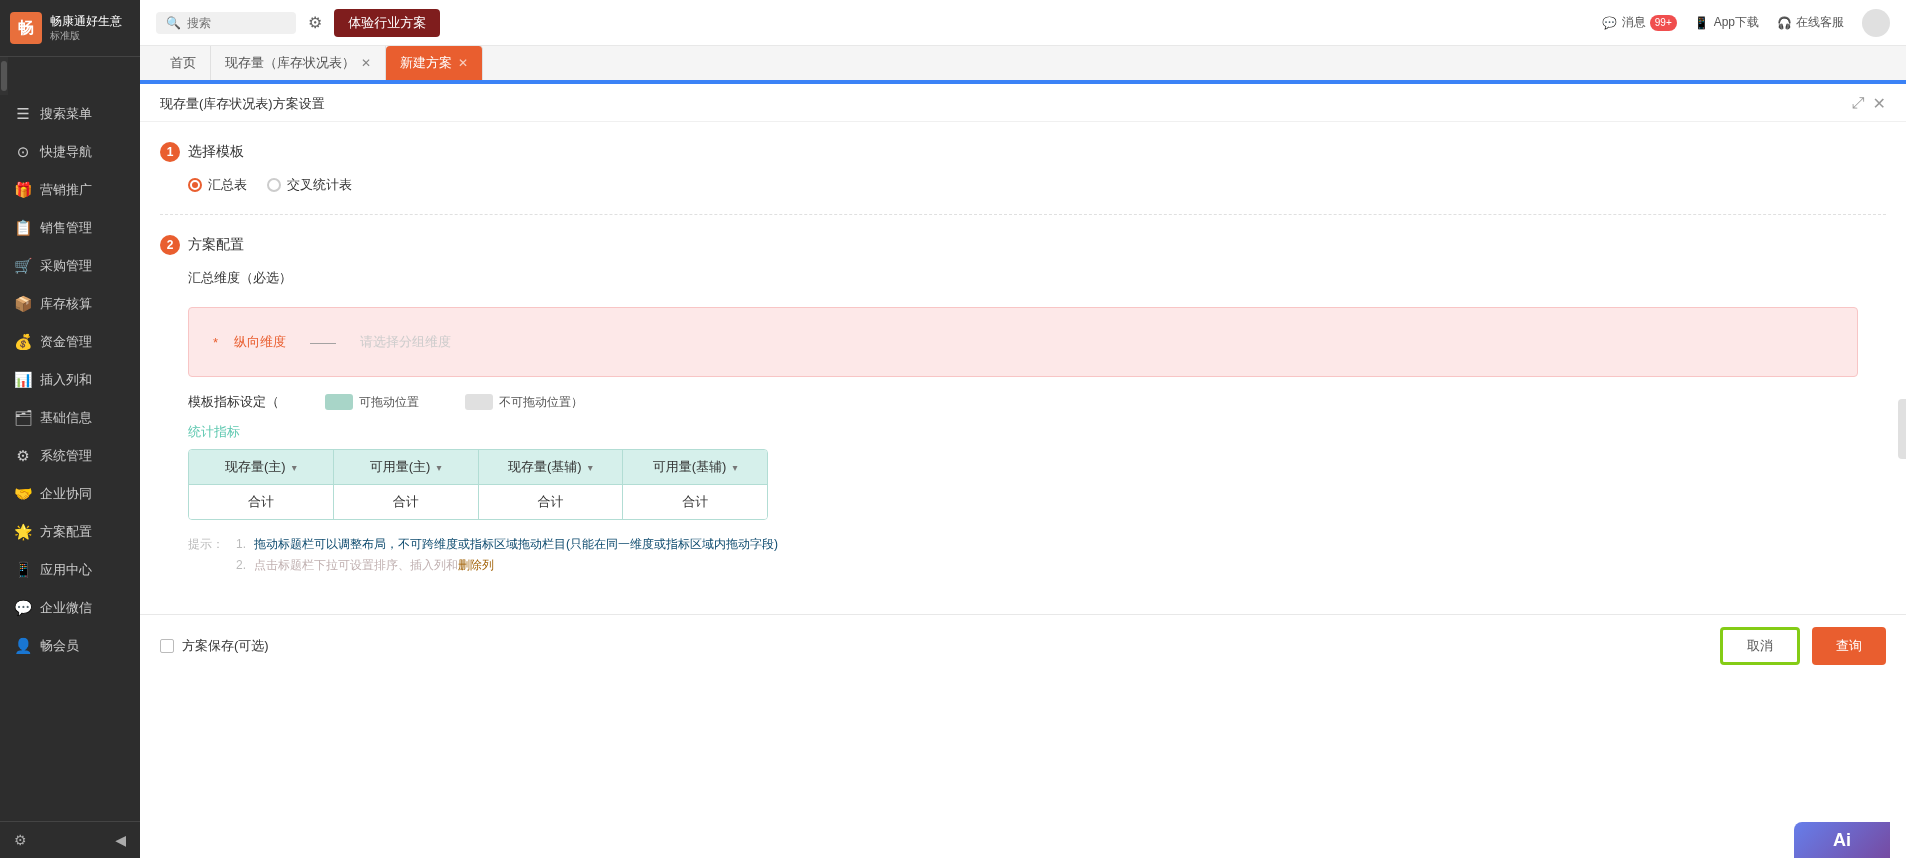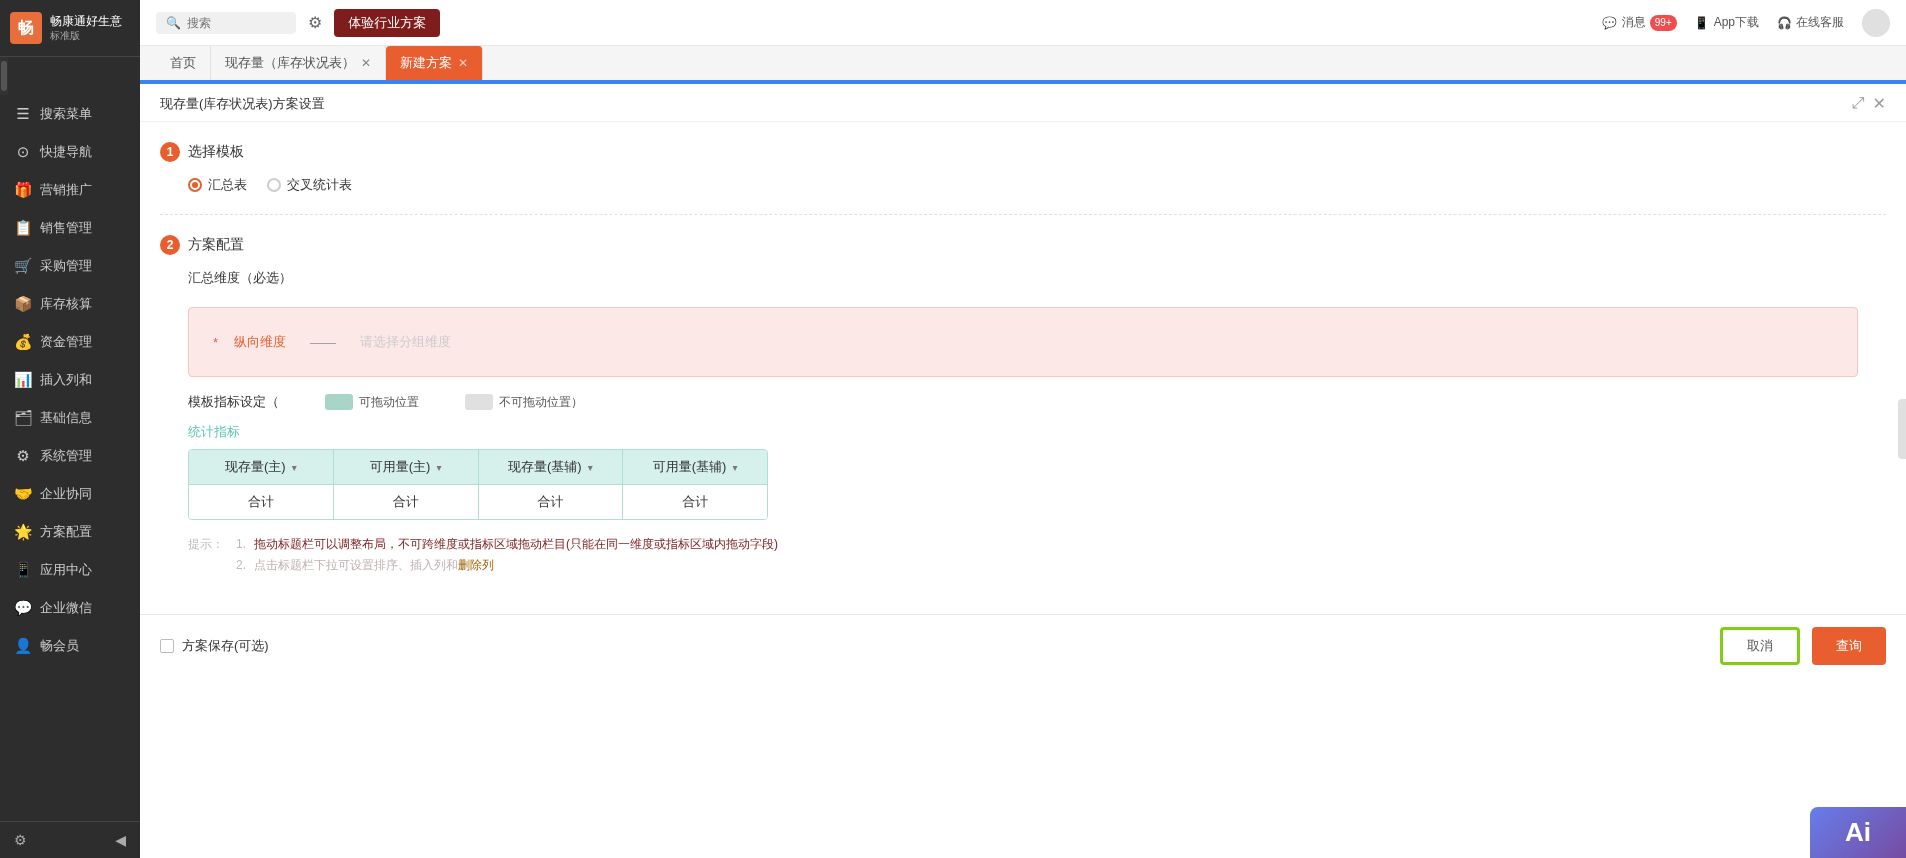--- a/index.html
+++ b/index.html
@@ -351,26 +351,26 @@
       transform: translateY(-50%);
       width: 8px;
       height: 60px;
       background: #e0e0e0;
       border-radius: 4px 0 0 4px;
     }
 
     
     .ai-badge {
       position: fixed;
-      right: 0; bottom: 0;
-      width: 96px; height: 51px;
+      right: 16px; bottom: 0;
+      width: 96px; height: 36px;
       background: linear-gradient(135deg, #667eea, #764ba2);
       color: white;
       display: flex; align-items: center; justify-content: center;
-      font-size: 26px; font-weight: bold;
+      font-size: 18px; font-weight: bold;
       border-radius: 8px 0 0 0;
       cursor: pointer;
     }
   </style>
 </head>
 <body>
 
 <div class="sidebar">
   <div class="sidebar-logo">
     <div class="sidebar-logo-icon">畅</div>
@@ -589,21 +589,21 @@
                 </div>
                 <div class="stats-col-body">合计</div>
               </div>
             </div>
           </div>
         </div>
 
         <div class="tips-section">
           <div class="tips-item">
             <span class="tip-num" style="color:#bbb;">提示：　1.</span>
-            <span style="color:#7f1d1d;">拖动标题栏可以调整布局，不可跨维度或指标区域拖动栏目(只能在同一维度或指标区域内拖动字段)</span>
+            <span style="color:#0c4a6e;">拖动标题栏可以调整布局，不可跨维度或指标区域拖动栏目(只能在同一维度或指标区域内拖动字段)</span>
           </div>
           <div class="tips-item">
             <span class="tip-num" style="color:#bbb;">　　　　2.</span>
             <span style="color:#c0b0b0;">点击标题栏下拉可设置排序、插入列和<span style="color:#a16207;">删除列</span></span>
           </div>
         </div>
       </div>
     </div>
 
     <div class="footer-bar">

